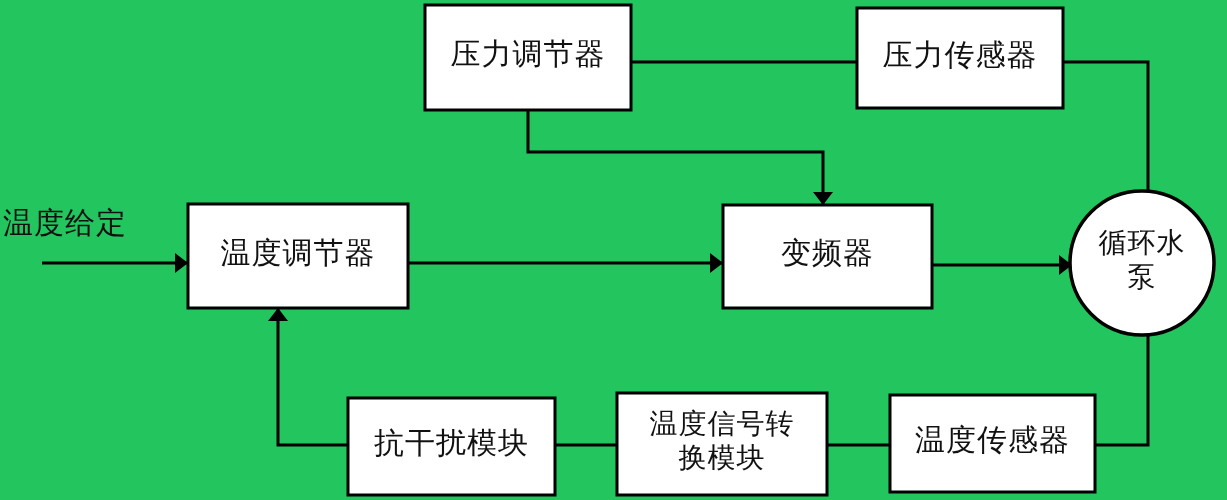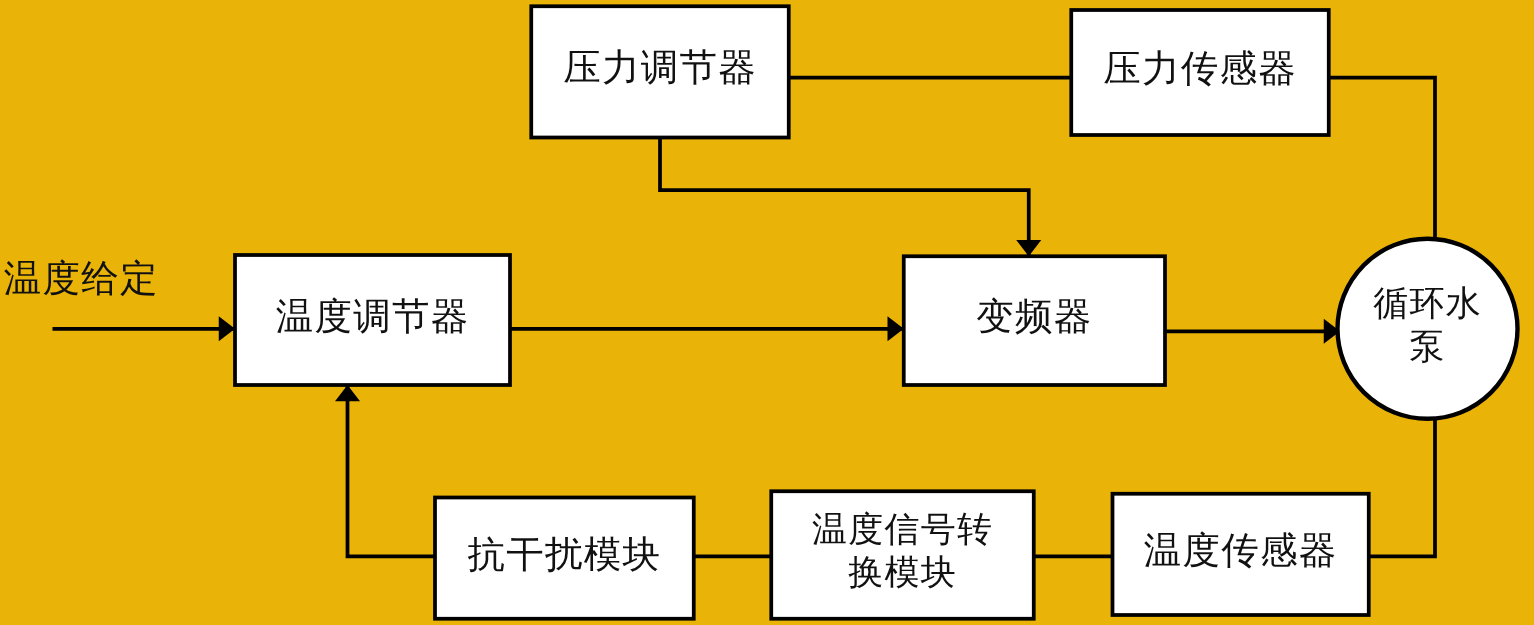--- a/index.html
+++ b/index.html
@@ -8,21 +8,21 @@
     padding: 0;
     background: #ffffff;
   }
   body {
     font-family: "Liberation Serif", "DejaVu Serif", serif;
   }
   #diagram-root {
     position: relative;
     width: 1227px;
     height: 500px;
-    background: #eab308;
+    background: #22c55e;
     overflow: hidden;
   }
   svg#diagram-svg {
     display: block;
     width: 1227px;
     height: 500px;
   }
   .node-box {
     fill: #ffffff;
     stroke: #000000;

